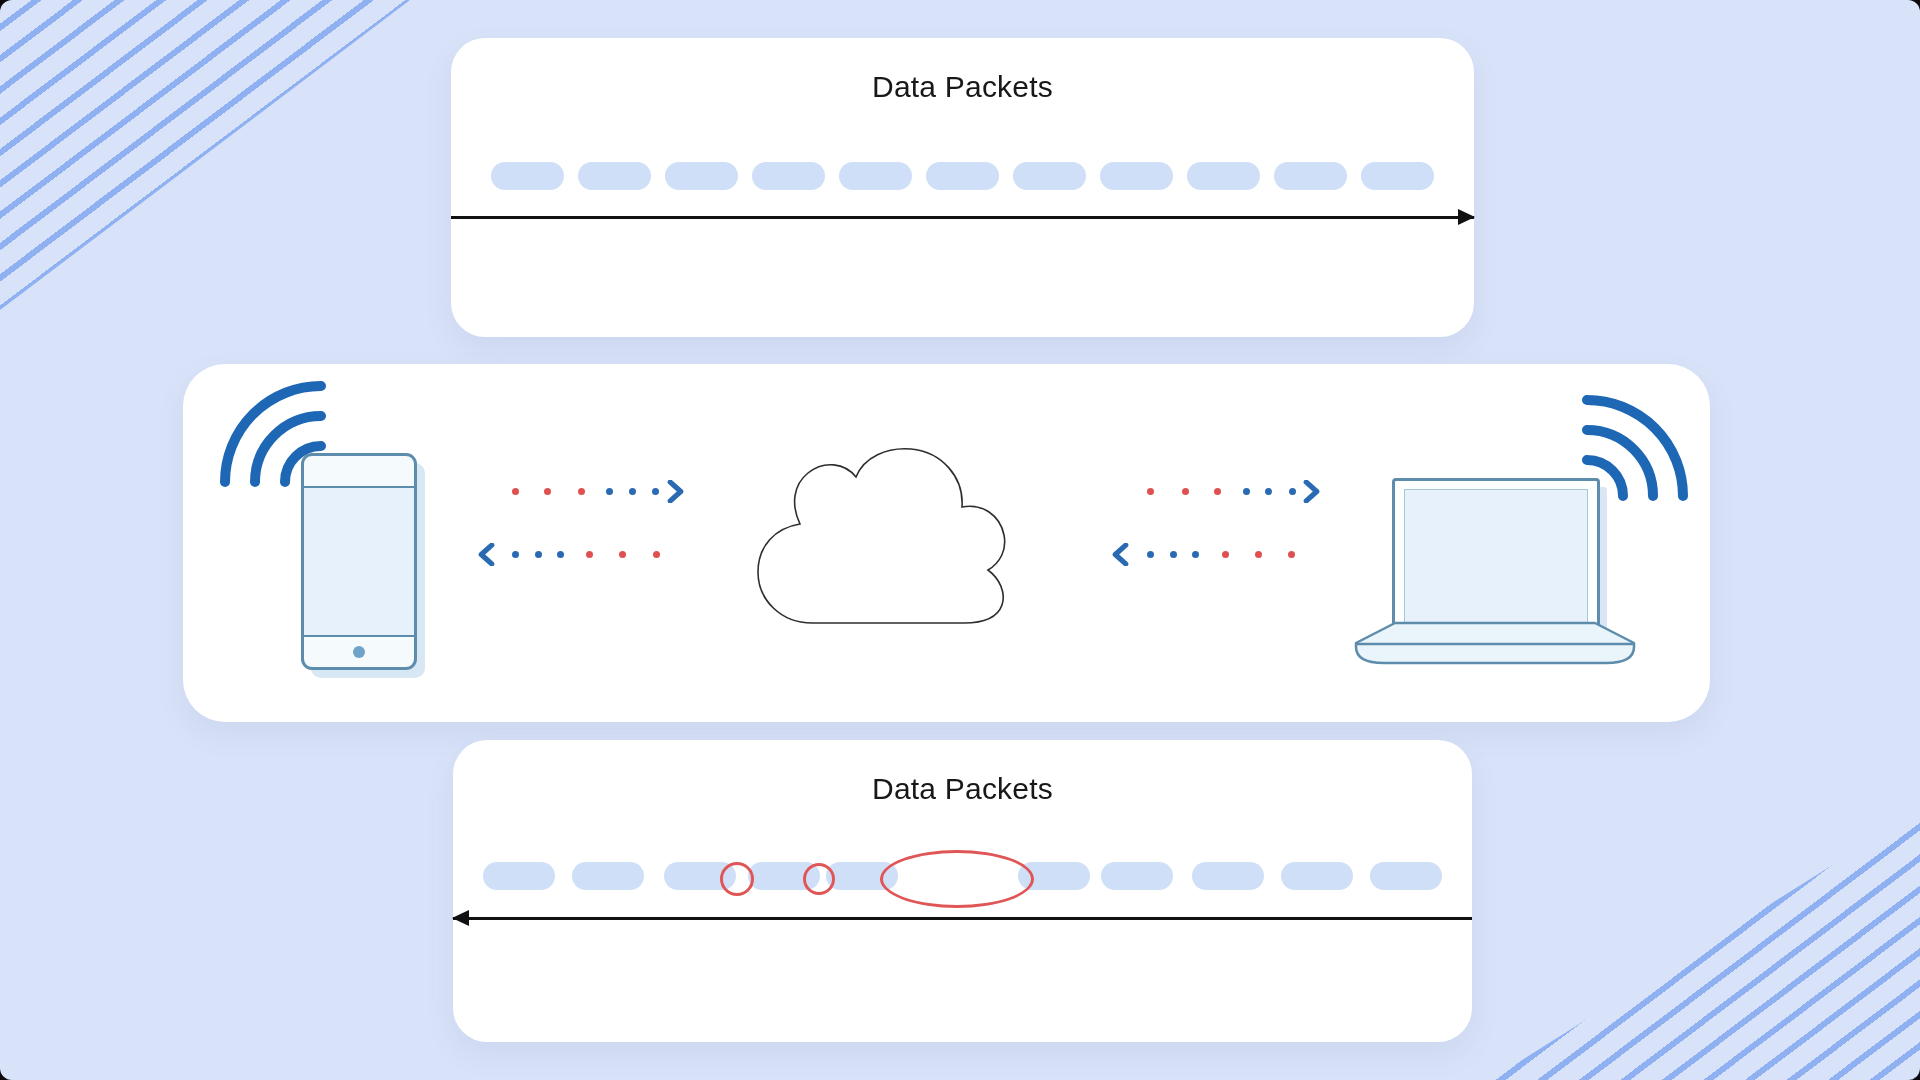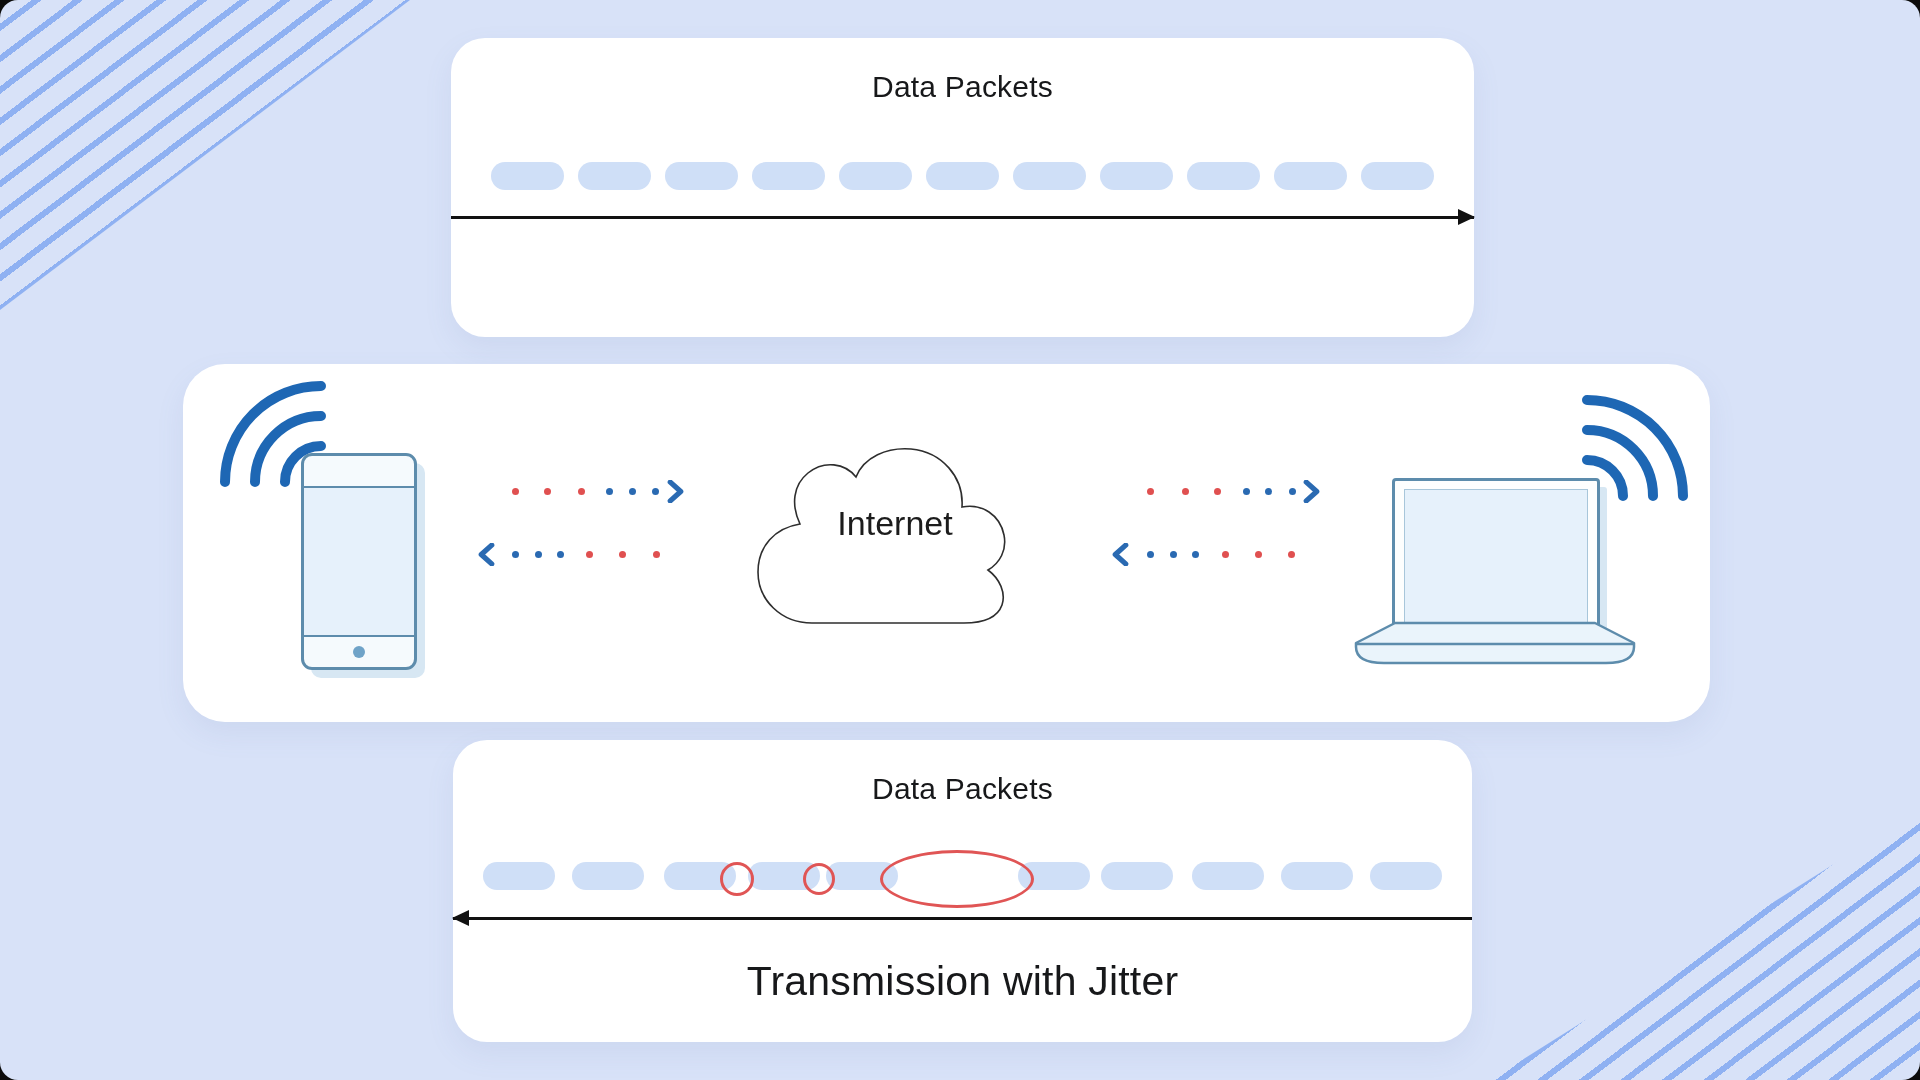--- a/index.html
+++ b/index.html
@@ -4,21 +4,21 @@
 <style>
   :root{
     --bg:#d8e2f8; --stripe:#8fb1f2; --panel:#ffffff; --pill:#cfdff7;
     --ink:#17181a; --arrow:#111111; --blue:#1e67b4; --dot-blue:#2a6ab2;
     --dot-red:#e05050; --mark-red:#e05555; --dev-stroke:#5d8cac;
     --dev-screen:#e6f1fb; --dev-body:#f5fafd; --dev-shadow:#d7e7f3; --home:#6fa3c8;
   }
   html,body{margin:0;padding:0;background:#0b0b0b;}
   body{font-family:"Liberation Sans","DejaVu Sans",sans-serif;}
   #stage{position:relative;width:1920px;height:1080px;background:var(--bg);
-         overflow:hidden;border-radius:18px;}
+         overflow:hidden;border-radius:12px;}
   .corner{position:absolute;pointer-events:none;
           background:repeating-linear-gradient(143deg,transparent 0 19px,var(--stripe) 19px 25px);}
   .corner.tl{left:0;top:0;width:410px;height:310px;clip-path:polygon(0 0,100% 0,0 100%);}
   .corner.br{right:0;bottom:0;width:430px;height:270px;clip-path:polygon(100% 0,100% 100%,0 100%);}
   .panel{position:absolute;background:var(--panel);box-shadow:0 12px 28px rgba(110,130,180,.10);}
   #panel-top{left:451px;top:38px;width:1023px;height:299px;border-radius:34px;}
   #panel-mid{left:183px;top:364px;width:1527px;height:358px;border-radius:42px;}
   #panel-bottom{left:453px;top:740px;width:1019px;height:302px;border-radius:34px;}
   .panel-title{position:absolute;left:0;right:0;text-align:center;color:var(--ink);
                font-size:30px;font-weight:500;letter-spacing:.2px;}
@@ -100,21 +100,20 @@
       </div>
     </div>
 
     <svg class="cloud" viewBox="0 0 294 192">
       <path d="M64 180 C33 180 10 157 10 129 C10 103 27 85 52 81
                C43 62 45 42 60 30 C76 17 97 20 108 34
                C116 14 139 4 163 6 C194 9 216 34 214 64
                C234 60 252 72 256 92 C259 107 252 120 240 127
                C252 136 258 150 254 162 C249 176 234 180 216 180 Z" fill="#ffffff" stroke="#2e2e2e" stroke-width="1.6"></path>
     </svg>
-    <div class="cloud-label" style="left:565px;width:294px">Internet</div>
 
     <div class="laptop-screen">
       <div class="inner"></div>
     </div>
     <svg class="laptop-base" viewBox="0 0 284 46">
       <path d="M42 3 L242 3 L281 23 L281 27 Q281 43 253 43 L31 43 Q3 43 3 27 L3 23 Z" fill="#eaf4fb" stroke="var(--dev-stroke)" stroke-width="2.5" stroke-linejoin="round"></path>
       <path d="M3 24 L281 24" stroke="var(--dev-stroke)" stroke-width="2.5" fill="none"></path>
     </svg>
 
     <svg class="wifi" style="left:1396px;top:16px" viewBox="0 0 124 124">
@@ -175,16 +174,15 @@
         <div class="pill abs" style="left: 739px; top: 122px;"></div>
         <div class="pill abs" style="left: 828px; top: 122px;"></div>
         <div class="pill abs" style="left: 917px; top: 122px;"></div>
         <div class="mark" style="left: 267px; top: 122px; width: 28px; height: 28px;"></div>
         <div class="mark" style="left: 350px; top: 123px; width: 26px; height: 26px;"></div>
         <div class="mark" style="left: 427px; top: 110px; width: 148px; height: 52px;"></div>
       </div>
     <div class="arrow to-left" style="top:177px">
       <span class="head"></span>
     </div>
-    <div class="caption" style="top:218px">Transmission with Jitter</div>
   </div>
 
 </div>
 
 </body></html>

